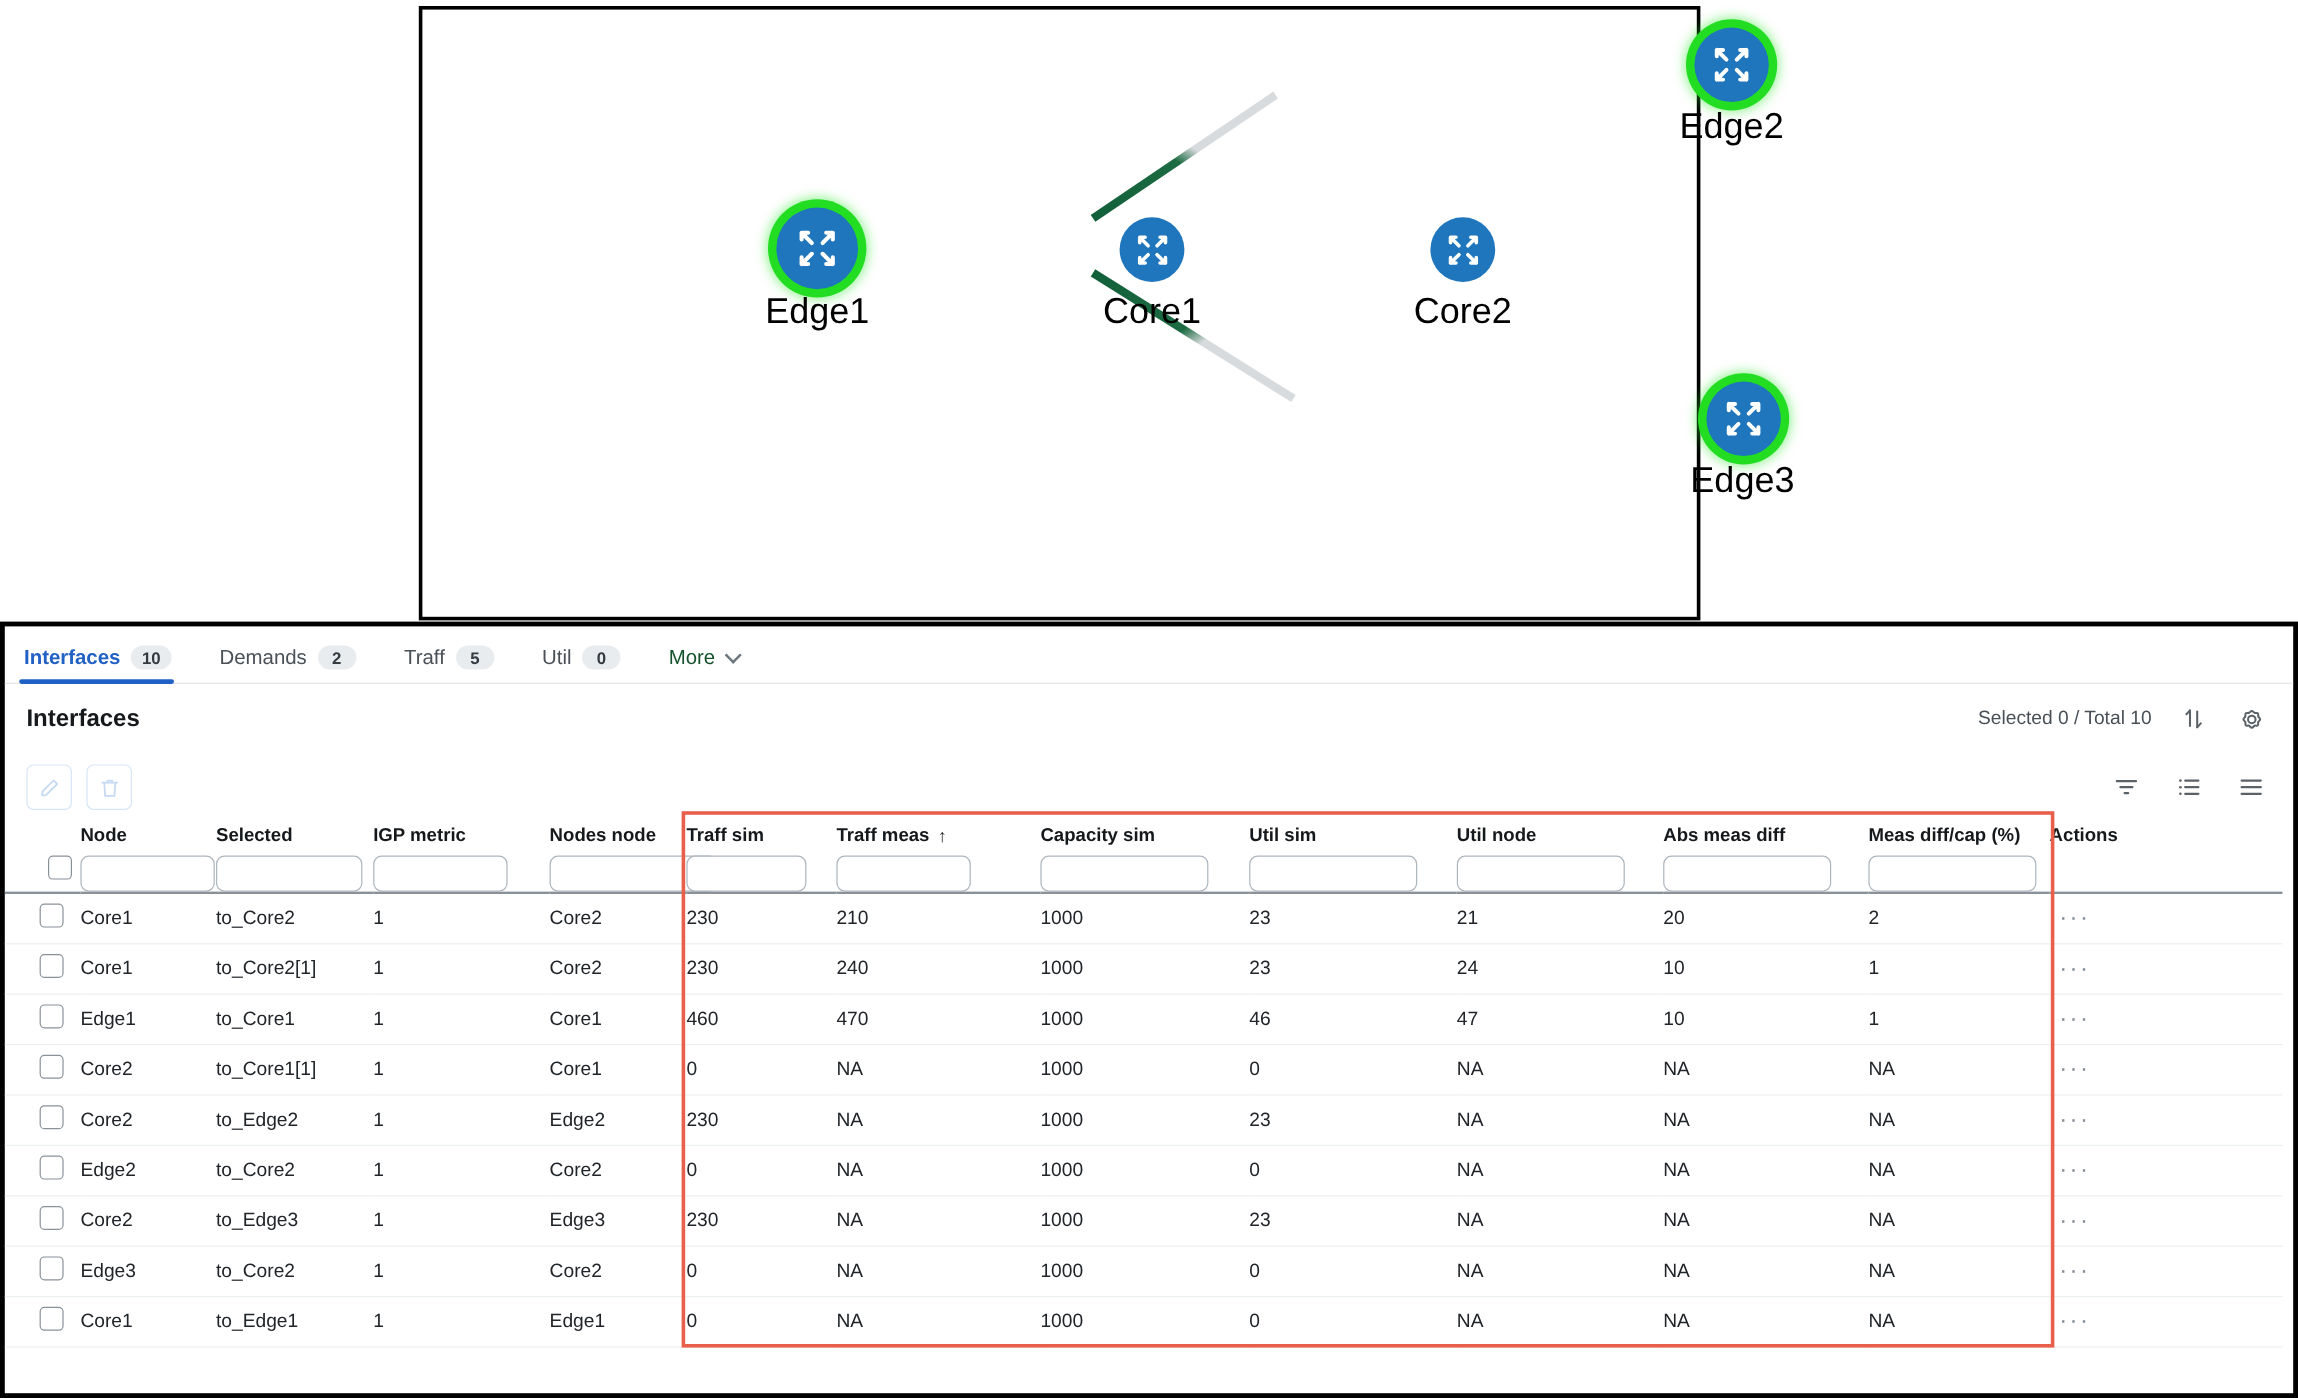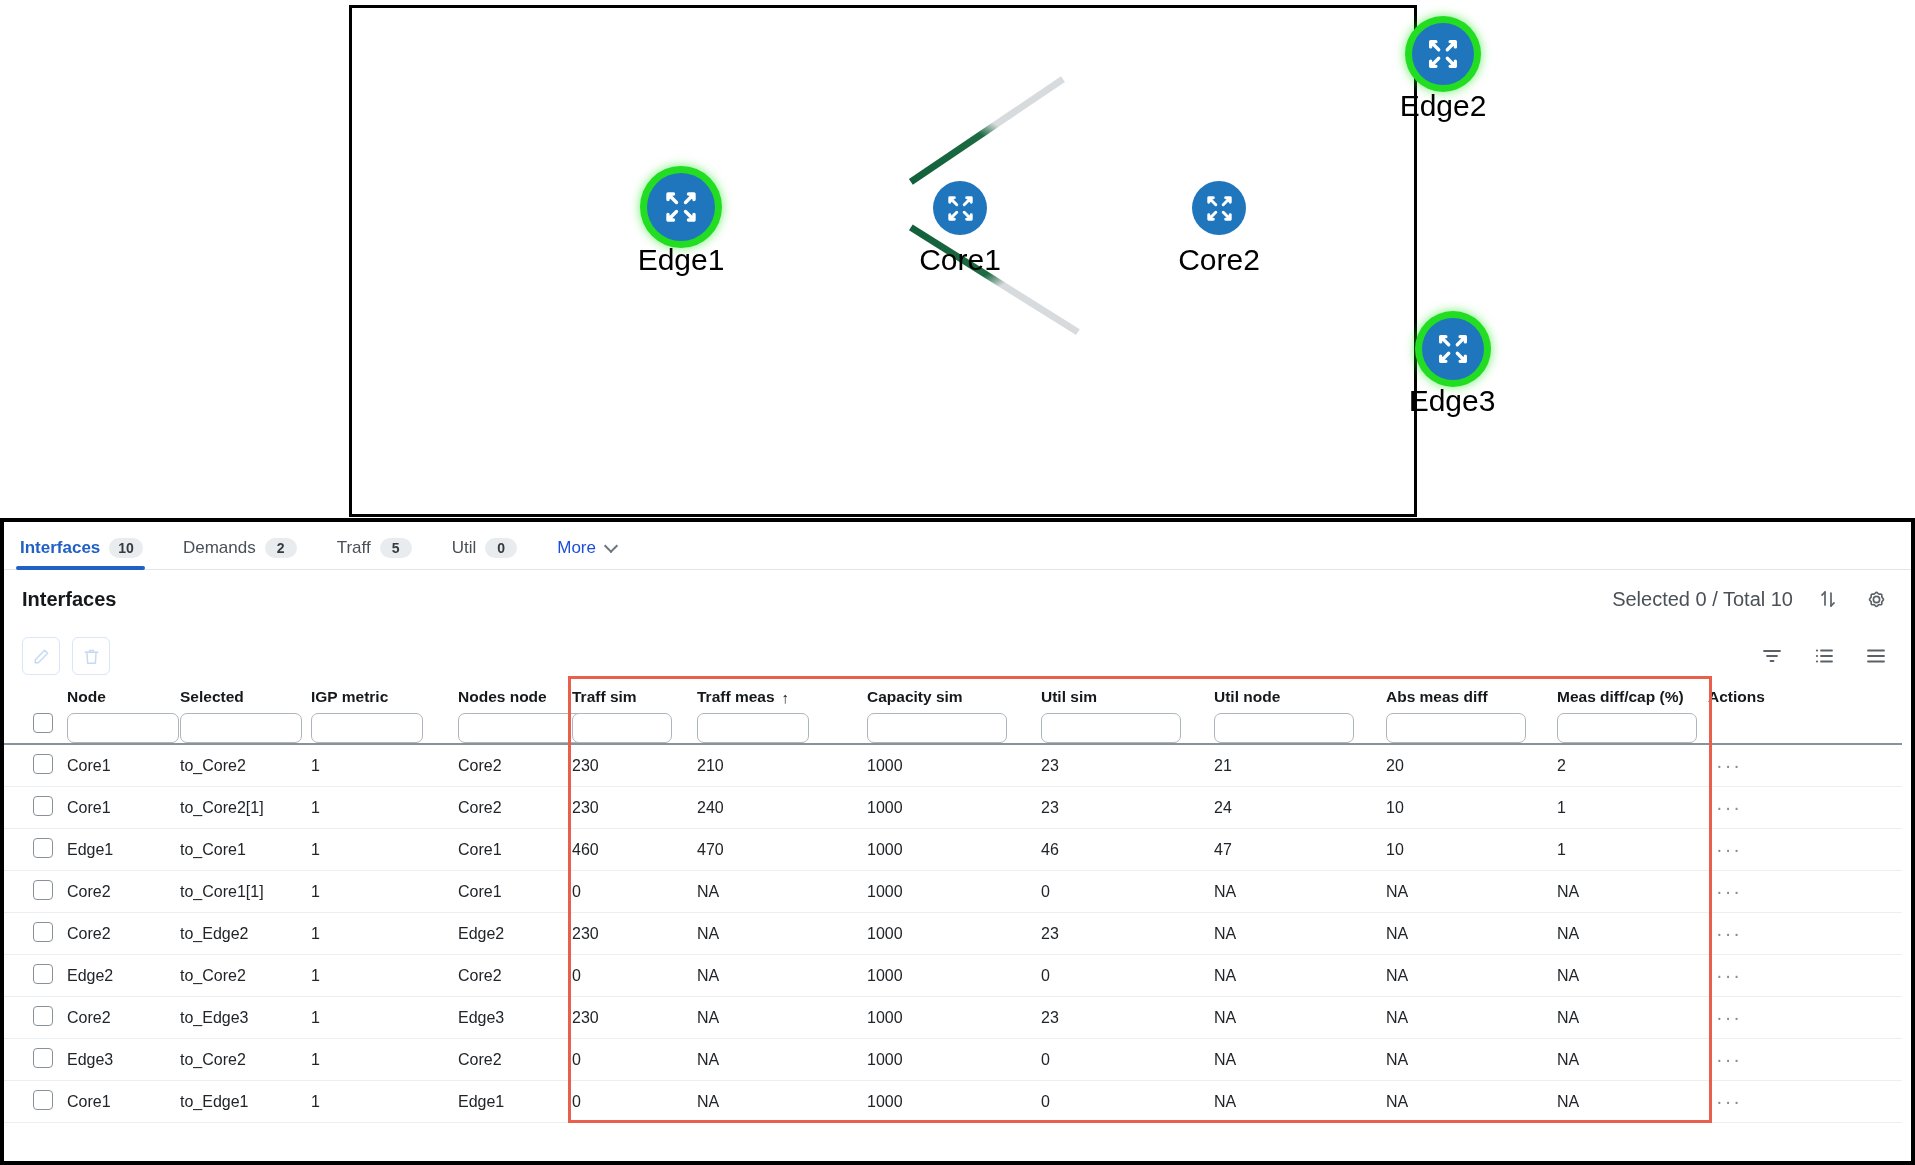--- a/index.html
+++ b/index.html
@@ -26,48 +26,48 @@
   
   #tabbar{position:relative;height:48px;border-bottom:1px solid #e3e6e8;
       display:flex;align-items:flex-end;padding-left:14px;box-sizing:border-box;}
   .tab{display:flex;align-items:center;gap:9px;padding:0 16px 11px 2px;
       margin-right:22px;font-size:17px;color:#495057;cursor:pointer;position:relative;}
   .tab.active{color:#2160c4;font-weight:600;}
   .tab.active:after{content:"";position:absolute;left:-2px;right:14px;bottom:-1px;
       height:4px;background:#2160c4;border-radius:2px;}
   .badge{background:#e9ecef;color:#343a40;border-radius:11px;font-size:14px;
       font-weight:600;min-width:14px;padding:2px 9px;text-align:center;line-height:16px;}
-  .tab.more{color:#1d4ed8;}
+  .tab.more{color:#14532d;}
   .chev{display:inline-block;width:12px;height:12px;position:relative;top:-2px;}
   .chev:before{content:"";position:absolute;left:1px;top:1px;width:8px;height:8px;
       border-right:2px solid #6c757d;border-bottom:2px solid #6c757d;
       transform:rotate(45deg);}
 
   
   #title-row{position:relative;height:58px;display:flex;align-items:center;
       padding:0 22px 0 18px;box-sizing:border-box;}
   #panel-title{font-size:20px;font-weight:700;color:#16191c;}
   #title-right{margin-left:auto;display:flex;align-items:center;gap:22px;}
-  #selected-count{font-size:20px;color:#495057;text-align:center;}
+  #selected-count{font-size:16px;color:#495057;text-align:center;}
   .ico-btn{width:26px;height:26px;display:flex;align-items:center;
       justify-content:center;cursor:pointer;}
 
   
   #action-row{position:relative;height:56px;display:flex;align-items:center;
       padding:0 22px 0 18px;box-sizing:border-box;}
   .sq-btn{width:36px;height:36px;border:1px solid #d8e6f7;border-radius:6px;
       display:flex;align-items:center;justify-content:center;margin-right:12px;
       background:#fff;cursor:pointer;}
   #action-right{margin-left:auto;display:flex;align-items:center;gap:26px;}
 
   
   #table-wrap{position:relative;margin:0 0 0 0;}
   table{border-collapse:collapse;width:1898px;table-layout:fixed;}
   th,td{text-align:left;font-size:16px;color:#212529;padding:0;}
-  thead th{vertical-align:top;padding-top:4px;}
+  thead th{vertical-align:top;padding-top:4px;text-align:center;}
   .th-label{font-size:15.5px;font-weight:700;color:#16191c;white-space:nowrap;
       display:flex;align-items:center;gap:7px;padding-bottom:7px;}
   .sort-arrow{font-size:15px;font-weight:700;color:#16191c;}
   .filt{width:86px;height:30px;border:1px solid #adb5bd;border-radius:7px;
       background:#fff;box-sizing:border-box;}.filt.w2{width:100px}.filt.w3{width:112px}
   .filt.w4{width:122px}.filt.w5{width:140px}
   thead tr{ }
   #head-row{border-bottom:2px solid #8a9299;}
   tbody tr{height:41px;border-bottom:1px solid #eceff1;}
   tbody tr td{height:41px;}

